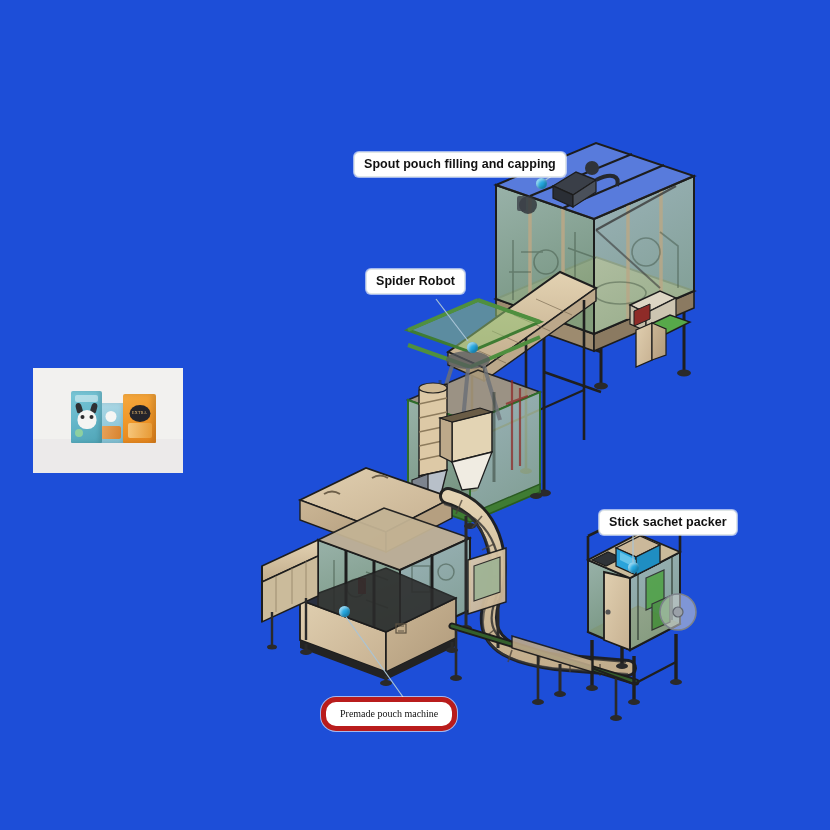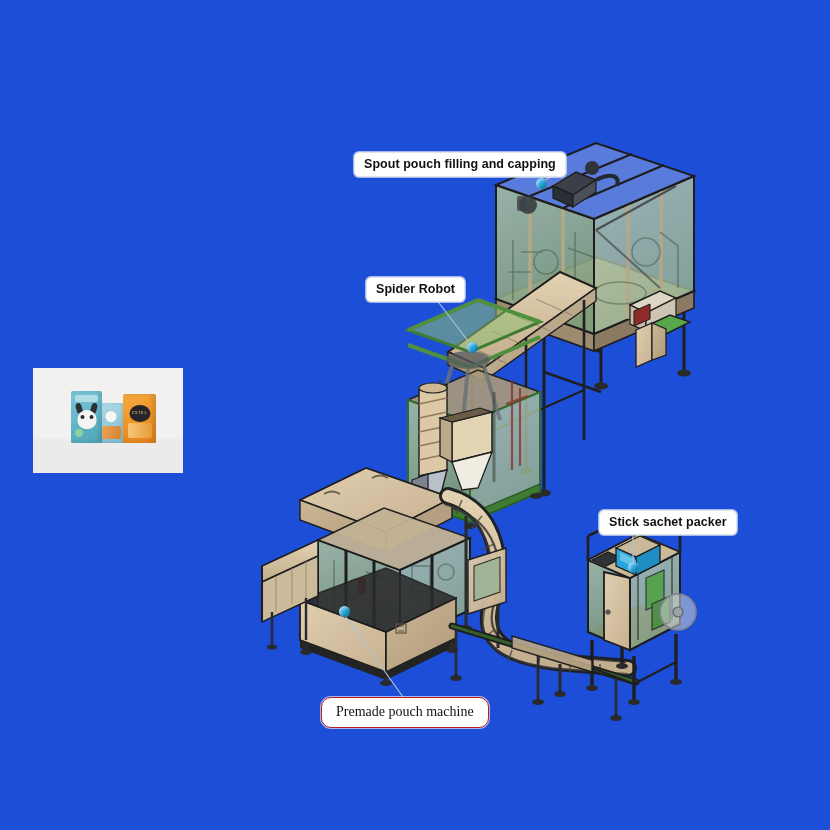--- a/index.html
+++ b/index.html
@@ -160,27 +160,27 @@
     box-shadow: 0 0 0 1px rgba(255,255,255,0.6);
   }
   .label-bold {
     font-weight: bold;
     font-size: 12.5px;
     padding: 4px 9px 5px 9px;
     letter-spacing: 0.05px;
   }
   .label-serif {
     font-family: "Liberation Serif", serif;
-    font-size: 14px;
+    font-size: 10px;
     padding: 6px 14px 7px 14px;
-    border: 1px solid #b91c1c;
-    border-radius: 10px;
+    border: 5px solid #b91c1c;
+    border-radius: 15px;
   }
   #label-spout   { left: 354px; top: 152px; }
-  #label-spider  { left: 366px; top: 277px; text-align: right; }
+  #label-spider  { left: 366px; top: 269px; text-align: right; }
   #label-stick   { left: 590px; top: 510px; margin-left: 9px; }
   #label-premade { left: 321px; top: 697px; }
   .marker-dot {
     position: absolute;
     width: 11px; height: 11px;
     border-radius: 50%;
     background: #22a7e0;
     box-shadow: inset -2px -2px 3px rgba(0,0,0,0.25),
                 inset 2px 2px 3px rgba(255,255,255,0.55);
   }

